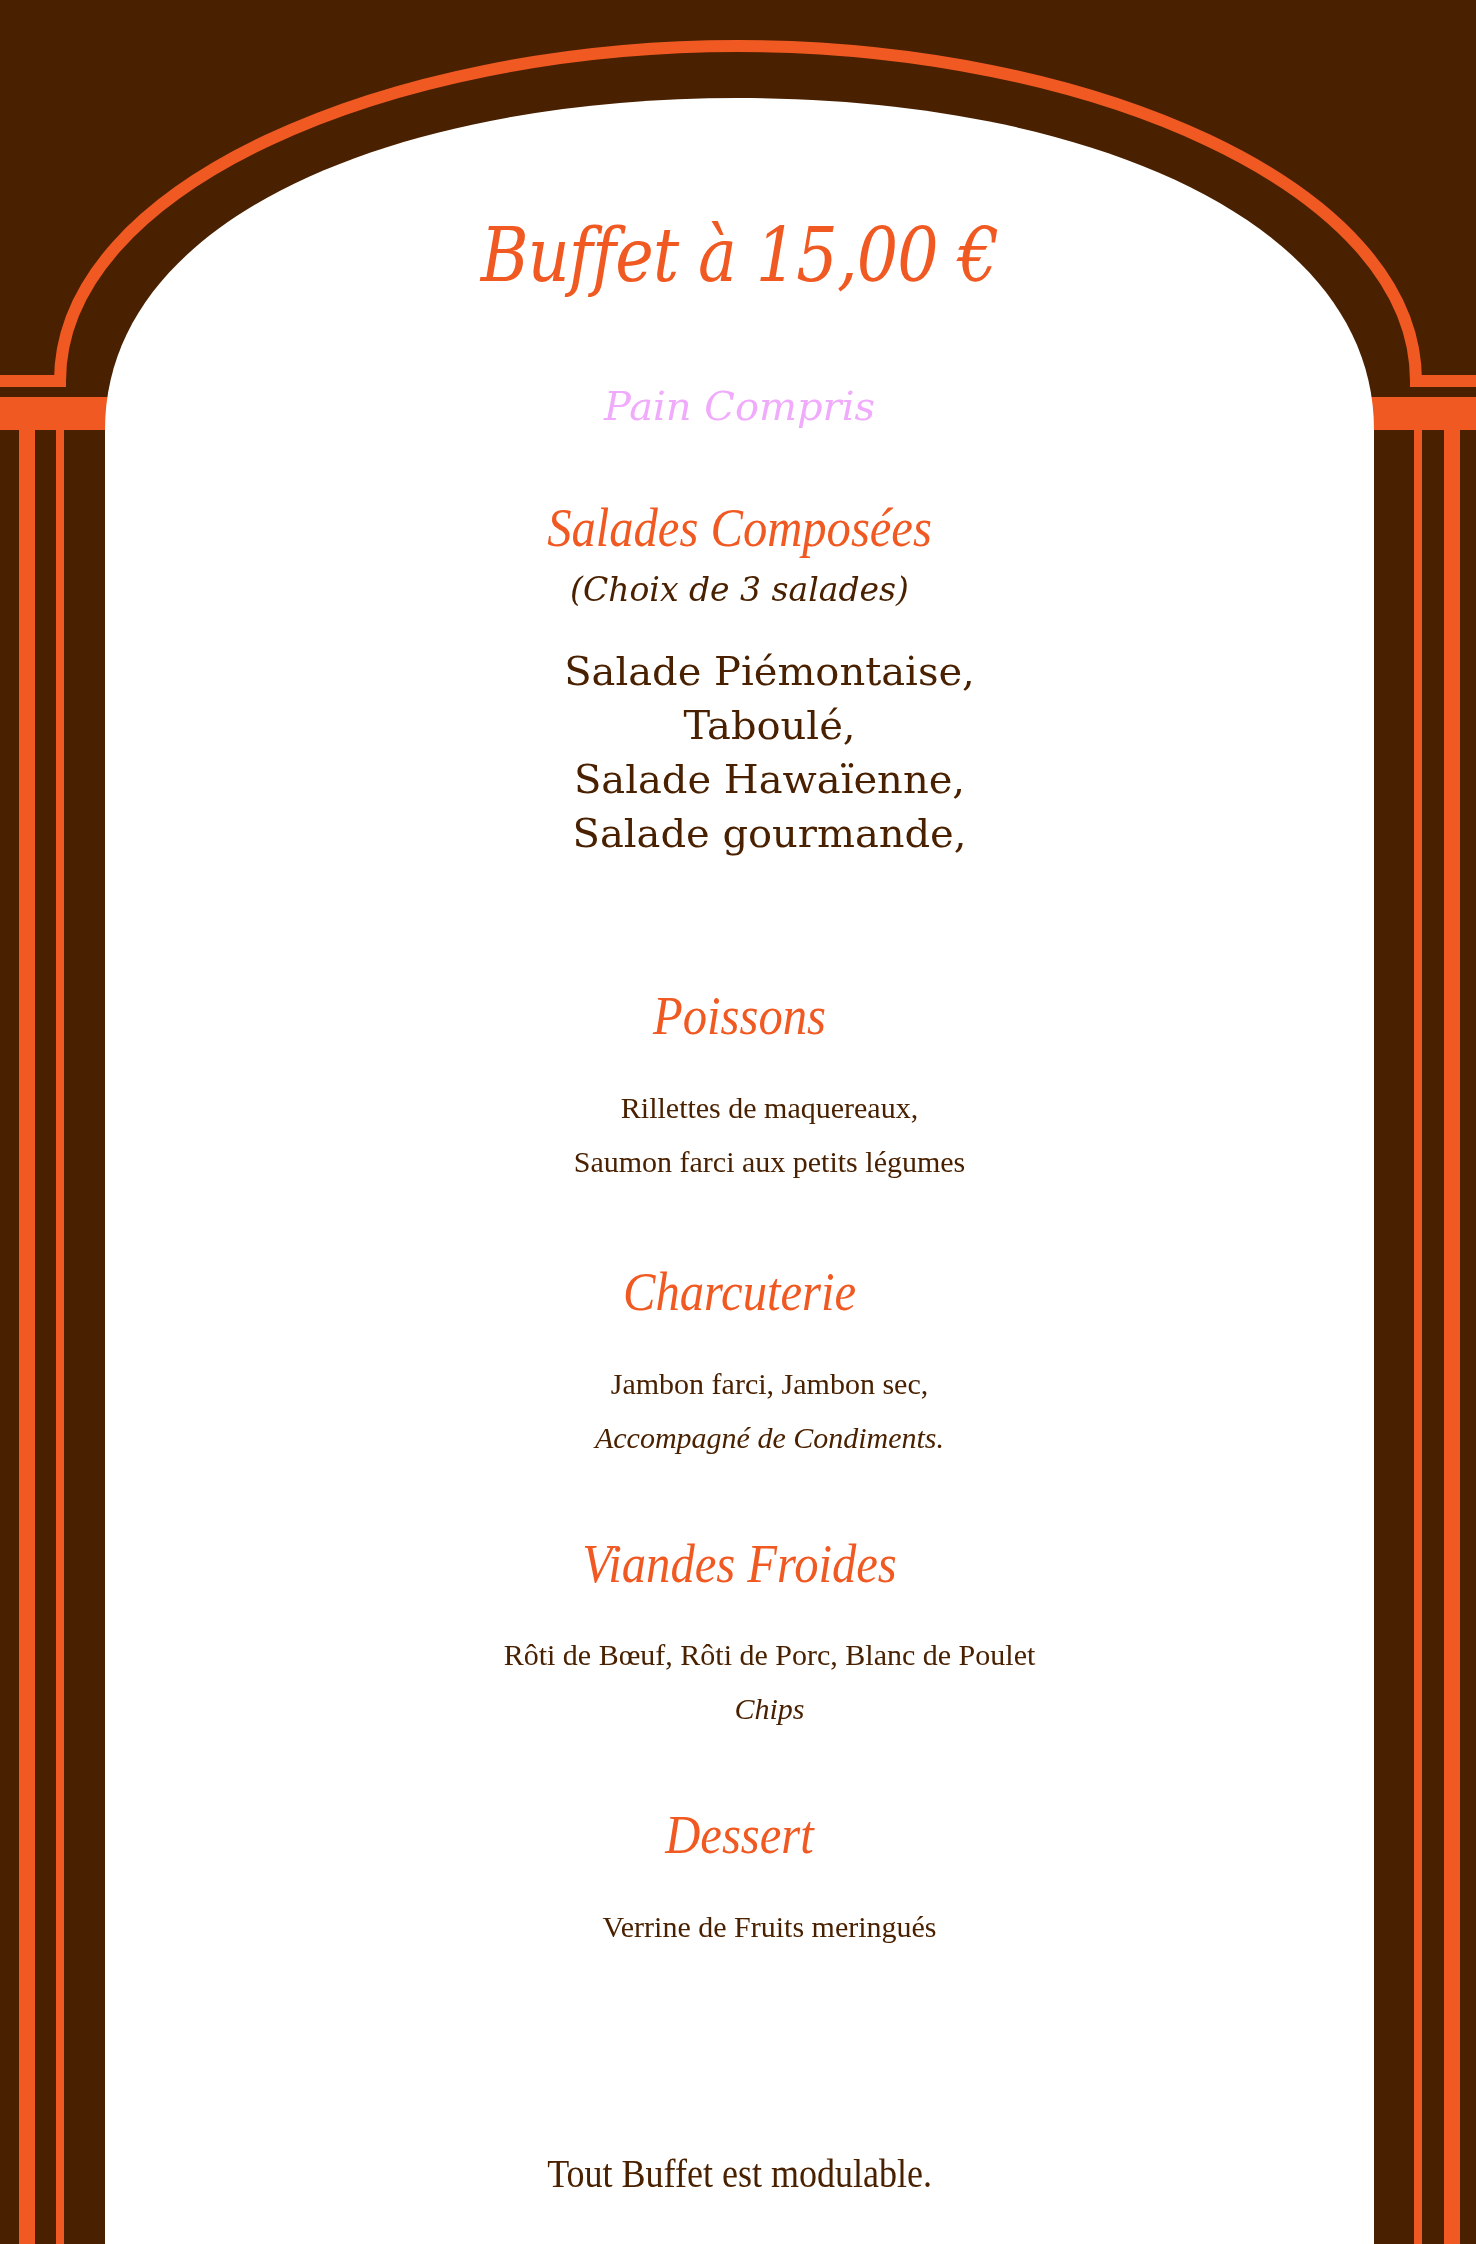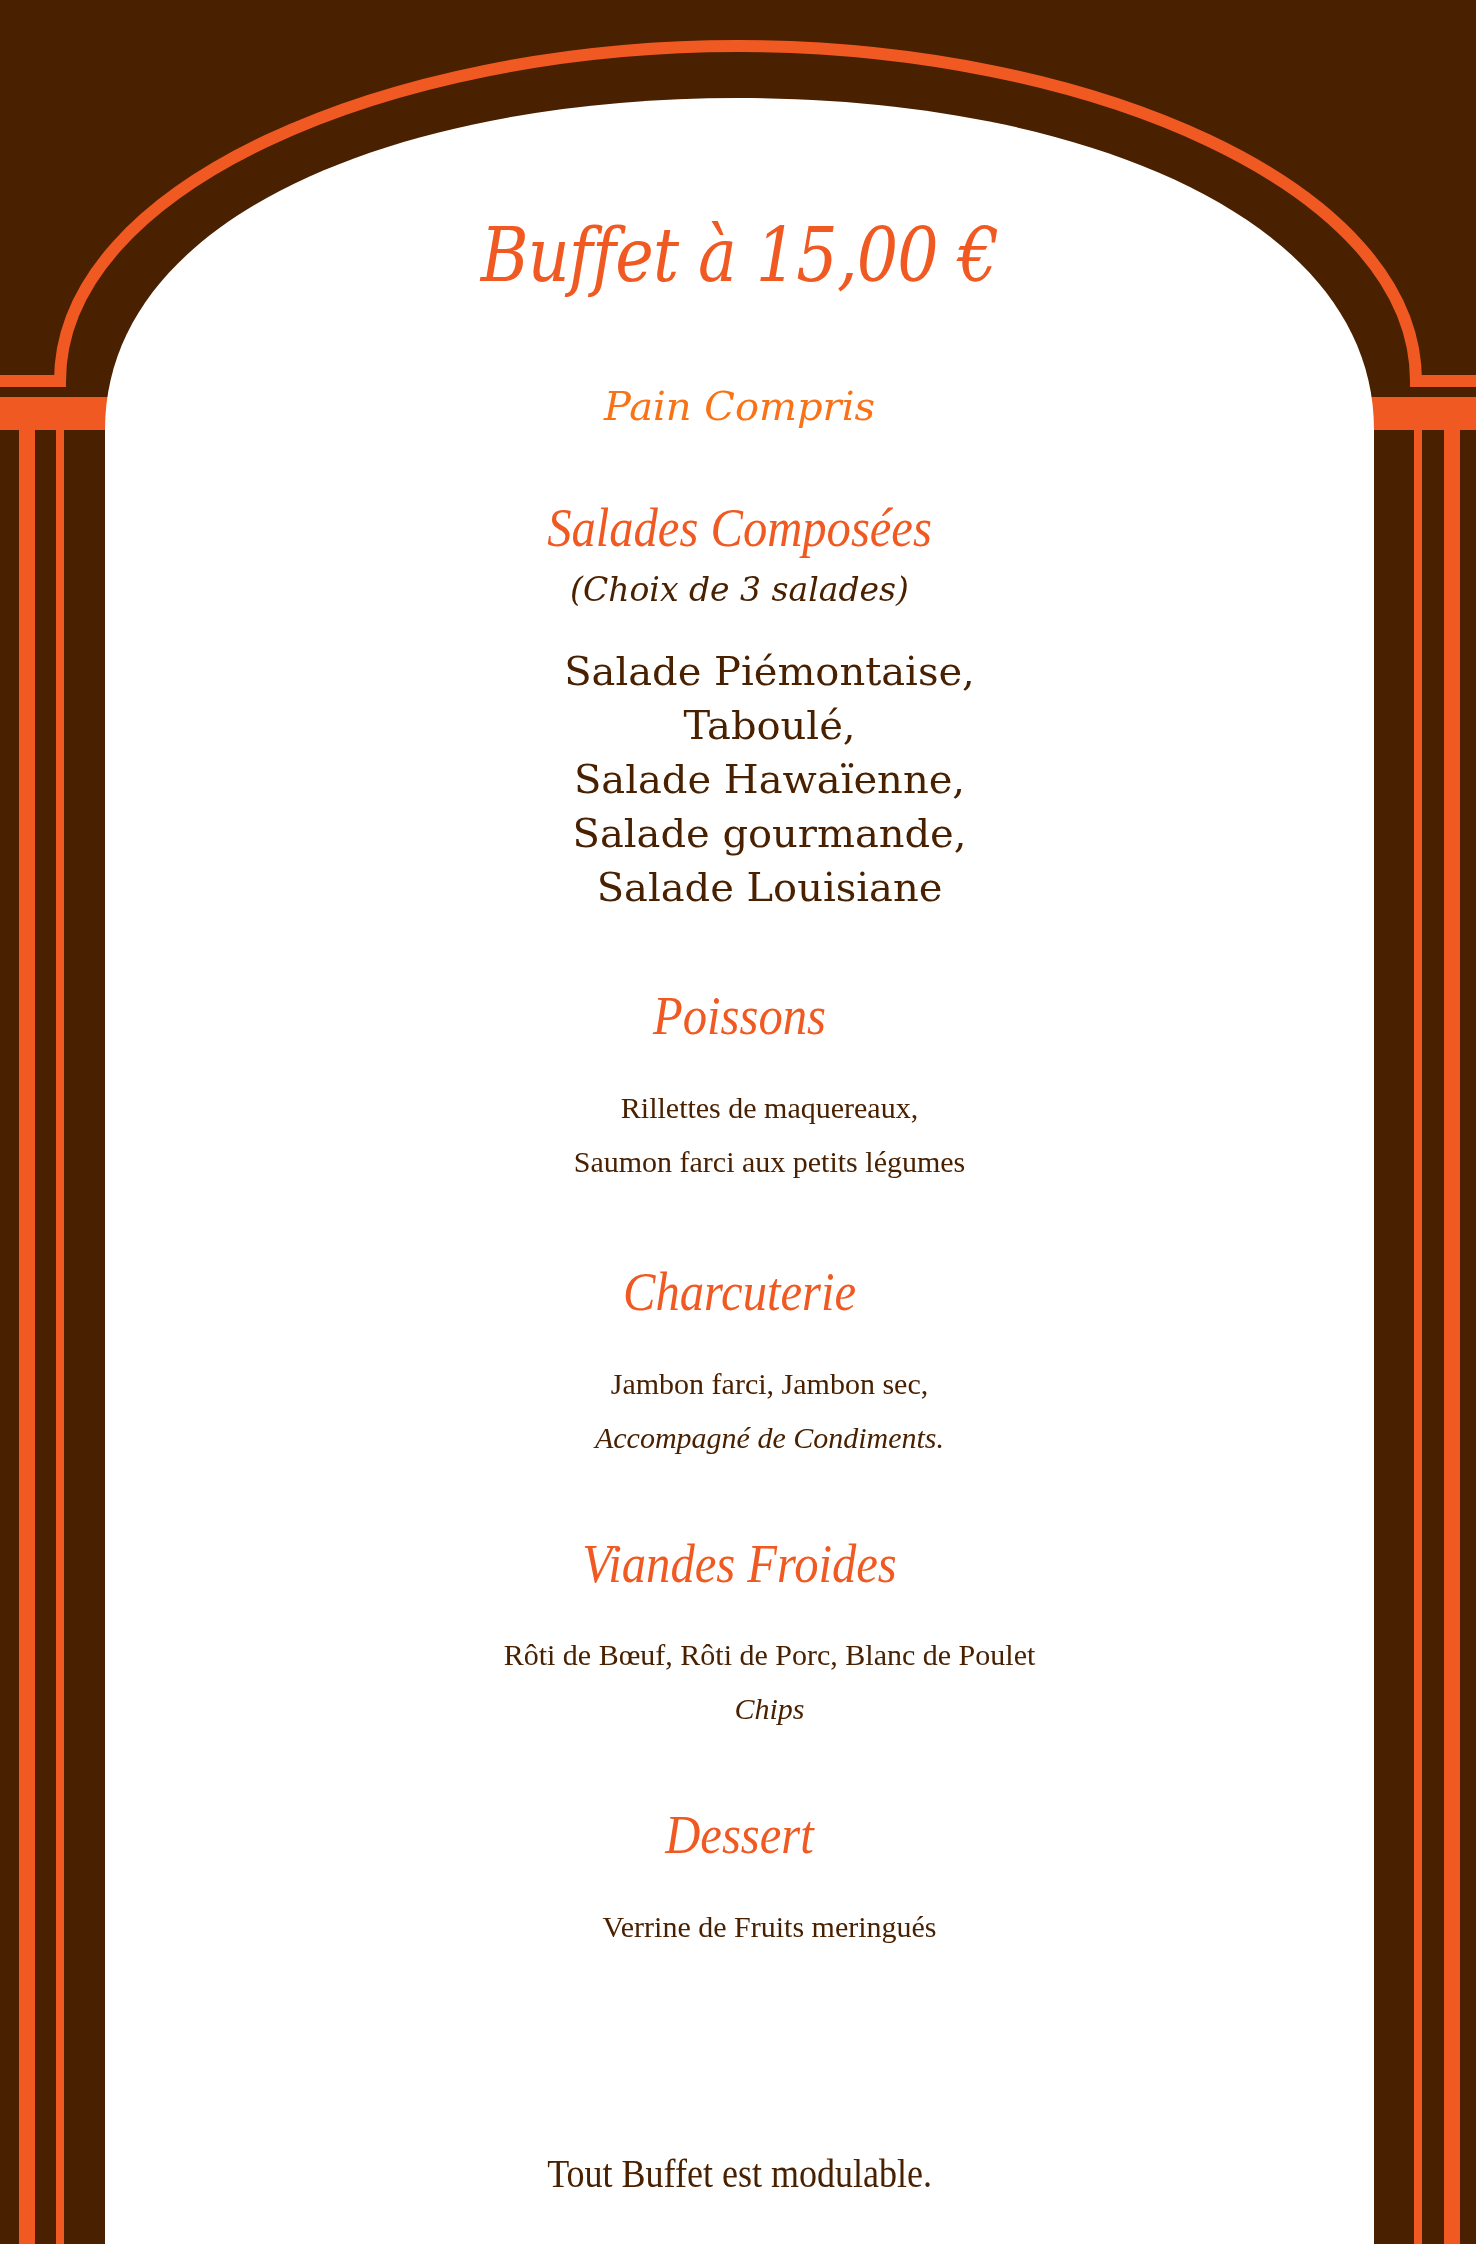--- a/index.html
+++ b/index.html
@@ -1,20 +1,20 @@
 <!DOCTYPE html>
 <html><head>
 <meta charset="utf-8">
 <style>
   html, body { margin:0; padding:0; }
   body { width:1476px; height:2244px; position:relative; overflow:hidden; background:#4a2100; }
   #frame { position:absolute; left:0; top:0; width:1476px; height:2244px; }
   .content { position:absolute; left:105px; top:0; width:1269px; text-align:center; color:#4a2100; }
   .title { position:absolute; left:0; width:100%; top:212px; font-family:"DejaVu Serif", serif; font-style:italic; font-size:74px; color:#f05a22; letter-spacing:-1px; transform:scaleX(0.88); }
-  .subtitle { position:absolute; left:0; width:100%; top:383px; font-family:"DejaVu Serif", serif; font-style:italic; font-size:40px; color:#f97316; }
+  .subtitle { position:absolute; left:0; width:100%; top:383px; font-family:"DejaVu Serif", serif; font-style:italic; font-size:40px; color:#f0abfc; }
   .section-title { position:absolute; left:0; width:100%; font-family:"Liberation Serif", serif; font-style:italic; font-size:54px; color:#f05a22; transform:scaleX(0.9); }
   .section-note { position:absolute; left:0; width:100%; font-family:"DejaVu Serif", serif; font-style:italic; font-size:33px; color:#4a2100; }
   .items { position:absolute; left:0; width:100%; font-family:"DejaVu Serif", serif; font-size:40px; line-height:54px; color:#4a2100;margin-left:30px; }
   .items.liberation { font-family:"Liberation Serif", serif; font-size:30px; }
   .item { display:block; white-space:nowrap; }
   .item.italic { font-style:italic; }
   .footer { position:absolute; left:0; width:100%; top:2150px; font-family:"Liberation Serif", serif; font-size:40px; color:#4a2100; transform:scaleX(0.9); }
 </style>
 </head>
 <body>
@@ -40,21 +40,20 @@
   <div class="title">Buffet à 15,00 €</div>
   <div class="subtitle">Pain Compris</div>
 
   <div class="section-title" style="top:497px">Salades Composées</div>
   <div class="section-note" style="top:570px">(Choix de 3 salades)</div>
   <div class="items" style="top:644px">
     <span class="item">Salade Piémontaise,</span>
     <span class="item">Taboulé,</span>
     <span class="item">Salade Hawaïenne,</span>
     <span class="item">Salade gourmande,</span>
-    <span class="item">Salade Louisiane</span>
   </div>
 
   <div class="section-title" style="top:985px">Poissons</div>
   <div class="items liberation" style="top:1081px">
     <span class="item">Rillettes de maquereaux,</span>
     <span class="item">Saumon farci aux petits légumes</span>
   </div>
 
   <div class="section-title" style="top:1261px">Charcuterie</div>
   <div class="items liberation" style="top:1357px">

